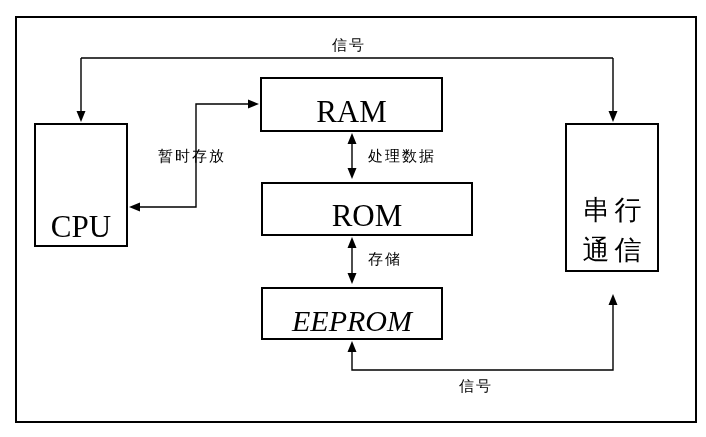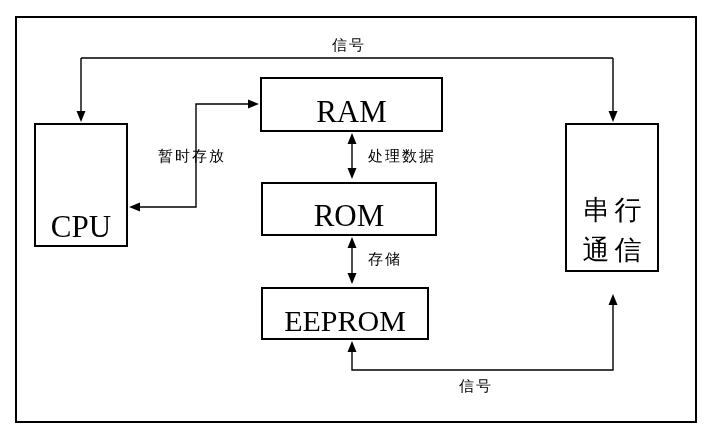--- a/index.html
+++ b/index.html
@@ -15,22 +15,22 @@
   .connector-layer {
     position: absolute; left: 0; top: 0; width: 706px; height: 437px;
   }
   .node {
     position: absolute; border: 2px solid #000; box-sizing: border-box;
     background: #fff; display: flex; align-items: flex-end; justify-content: center;
     text-align: center;
   }
   .node-cpu    { left: 34px;  top: 123px; width: 94px;  height: 124px; font-size: 31px; }
   .node-ram    { left: 260px; top: 77px;  width: 183px; height: 55px;  font-size: 31px; }
-  .node-rom    { left: 261px; top: 182px; width: 176px; height: 54px;  font-size: 31px; }
-  .node-eeprom { left: 261px; top: 287px; width: 168px; height: 53px;  font-size: 30px; }
+  .node-rom    { left: 261px; top: 182px; width: 212px; height: 54px;  font-size: 31px; }
+  .node-eeprom { left: 261px; top: 287px; width: 182px; height: 53px;  font-size: 30px; font-style: italic; }
   .node-serial { left: 565px; top: 123px; width: 94px;  height: 149px; font-size: 27px; }
   .node-serial .vlines { line-height: 40px; letter-spacing: 5px; text-indent: 5px; }
   .node-serial .vlines span { display: block; }
   .edge-label {
     position: absolute; font-size: 15px; white-space: nowrap; line-height: 1.2;
     letter-spacing: 2px;
   }
   .lbl-signal-top    { left: 332px; top: 36px;  }
   .lbl-temp-store    { left: 158px; top: 147px; }
   .lbl-process-data  { left: 368px; top: 147px; }

